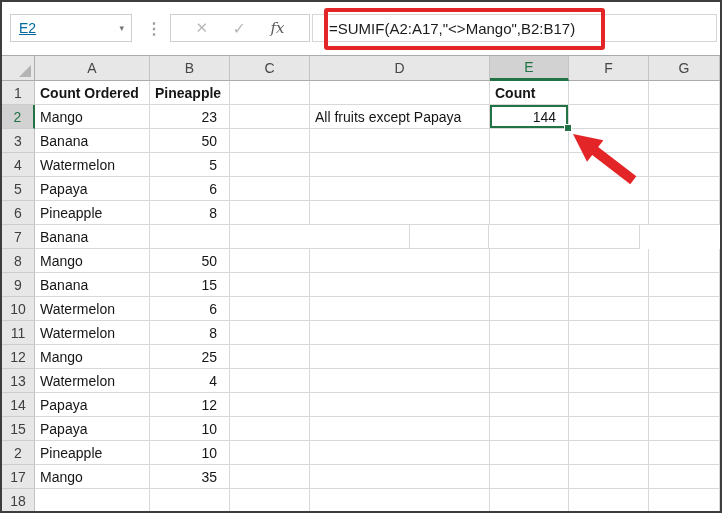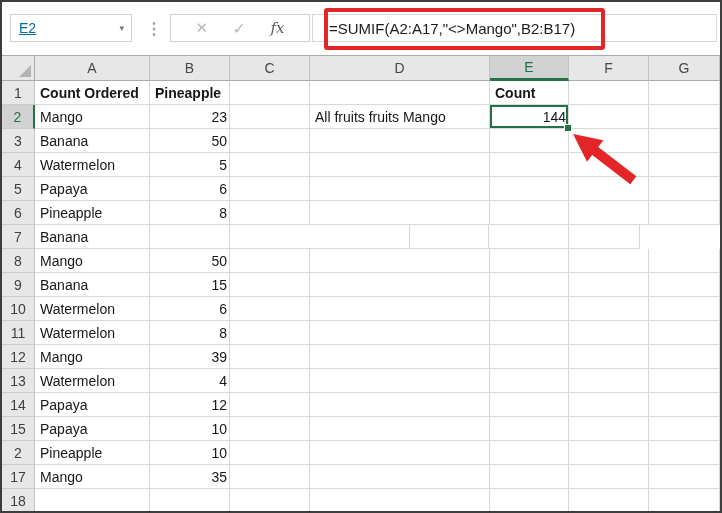--- a/index.html
+++ b/index.html
@@ -81,21 +81,21 @@
   .row-header.sel{
     background:var(--header-sel-bg);color:var(--green);
     border-right:2px solid var(--green);
   }
   .cell{
     background:#fff;box-sizing:border-box;
     border-right:1px solid var(--grid);border-bottom:1px solid var(--grid);
     display:flex;align-items:center;padding:0 5px;
     font-size:14px;color:#161616;white-space:nowrap;
   }
-  .cell.right{justify-content:flex-end;padding-right:2px;}
+  .cell.right{justify-content:flex-end;padding-right:12px;}
   .cell.bold{font-weight:bold;}
   .cell.sel-cell{box-shadow:inset 0 0 0 2px var(--green);position:relative;z-index:2;}
   .fill-handle{
     position:absolute;right:-4px;bottom:-4px;width:6px;height:6px;
     background:var(--green);border:1px solid #fff;z-index:4;
   }
   .arrow-svg{position:absolute;left:0;top:0;pointer-events:none;z-index:5;}
 </style>
 </head>
 <body>
@@ -141,21 +141,21 @@
           <div class="cell" style="width: 180px;"></div>
           <div class="cell bold" style="width: 79px;">Count</div>
           <div class="cell" style="width: 80px;"></div>
           <div class="cell" style="width: 71px;"></div>
         </div>
         <div class="row">
           <div class="row-header sel">2</div>
           <div class="cell" style="width: 115px;">Mango</div>
           <div class="cell right" style="width: 80px;">23</div>
           <div class="cell" style="width: 80px;"></div>
-          <div class="cell" style="width: 180px;">All fruits fruits Mango</div>
+          <div class="cell" style="width: 180px;">All fruits except Papaya</div>
           <div class="cell sel-cell right" style="width: 79px;">144<div class="fill-handle"></div></div>
           <div class="cell" style="width: 80px;"></div>
           <div class="cell" style="width: 71px;"></div>
         </div>
         <div class="row">
           <div class="row-header">3</div>
           <div class="cell" style="width: 115px;">Banana</div>
           <div class="cell right" style="width: 80px;">50</div>
           <div class="cell" style="width: 80px;"></div>
           <div class="cell" style="width: 180px;"></div>
@@ -238,21 +238,21 @@
           <div class="cell right" style="width: 80px;">8</div>
           <div class="cell" style="width: 80px;"></div>
           <div class="cell" style="width: 180px;"></div>
           <div class="cell" style="width: 79px;"></div>
           <div class="cell" style="width: 80px;"></div>
           <div class="cell" style="width: 71px;"></div>
         </div>
         <div class="row">
           <div class="row-header">12</div>
           <div class="cell" style="width: 115px;">Mango</div>
-          <div class="cell right" style="width: 80px;">39</div>
+          <div class="cell right" style="width: 80px;">25</div>
           <div class="cell" style="width: 80px;"></div>
           <div class="cell" style="width: 180px;"></div>
           <div class="cell" style="width: 79px;"></div>
           <div class="cell" style="width: 80px;"></div>
           <div class="cell" style="width: 71px;"></div>
         </div>
         <div class="row">
           <div class="row-header">13</div>
           <div class="cell" style="width: 115px;">Watermelon</div>
           <div class="cell right" style="width: 80px;">4</div>

